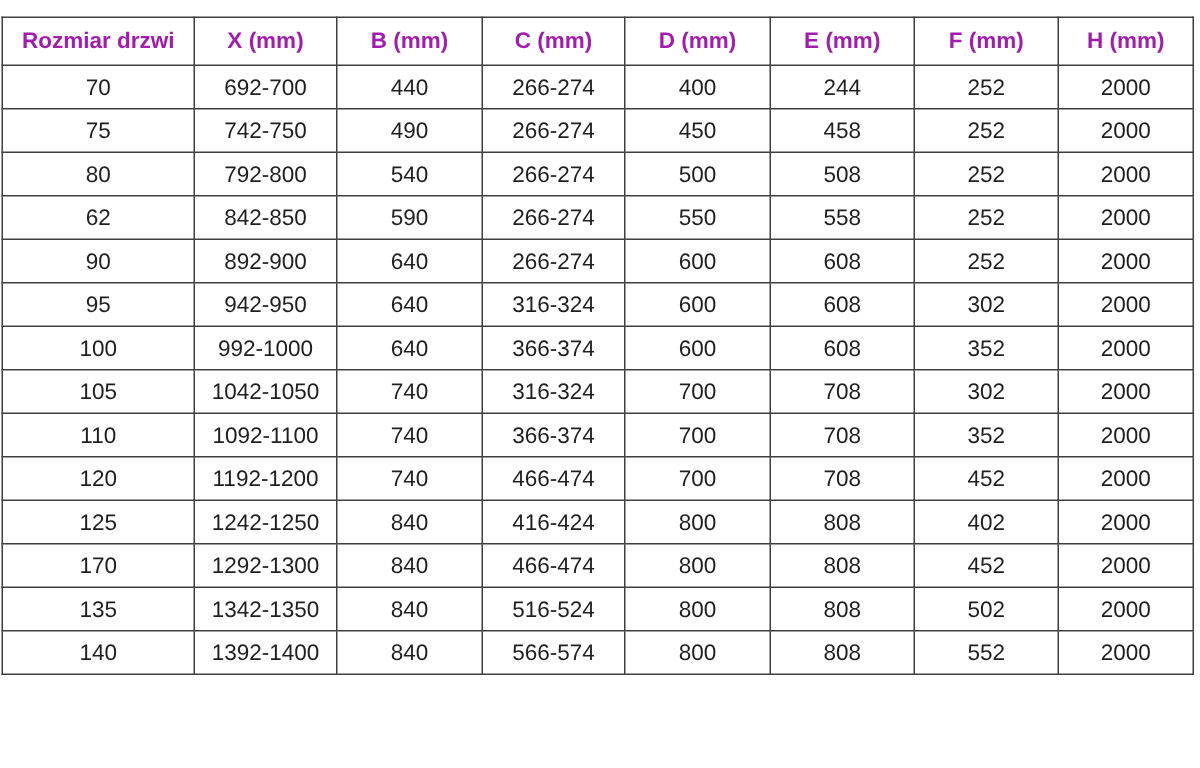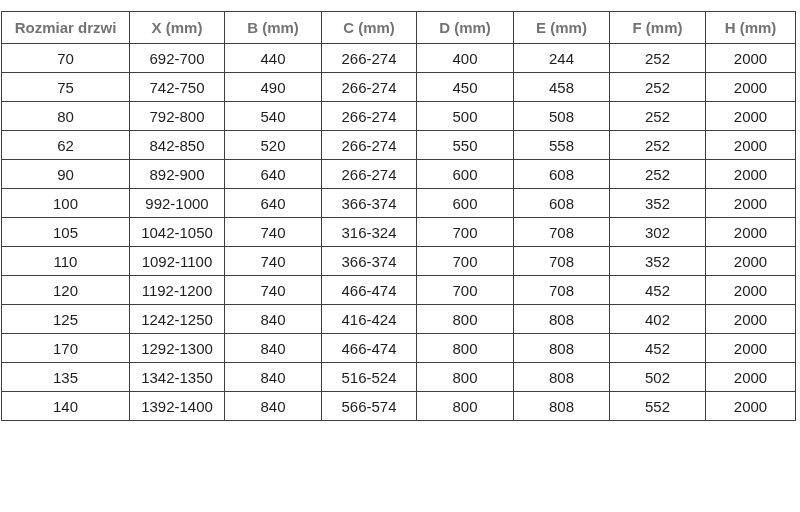--- a/index.html
+++ b/index.html
@@ -29,21 +29,21 @@
     text-align: center;
     vertical-align: middle;
     padding: 0;
     overflow: hidden;
     white-space: nowrap;
   }
   table.size-table th {
     height: 31px;
     font-size: 15px;
     font-weight: bold;
-    color: #737373;
+    color: #a21caf;
   }
   table.size-table td {
     height: 28px;
     font-size: 15px;
     font-weight: normal;
     color: #1f1f1f;
   }
 </style>
 </head>
 <body>
@@ -99,35 +99,45 @@
           <td>540</td>
           <td>266-274</td>
           <td>500</td>
           <td>508</td>
           <td>252</td>
           <td>2000</td>
         </tr>
         <tr>
           <td>62</td>
           <td>842-850</td>
-          <td>520</td>
+          <td>590</td>
           <td>266-274</td>
           <td>550</td>
           <td>558</td>
           <td>252</td>
           <td>2000</td>
         </tr>
         <tr>
           <td>90</td>
           <td>892-900</td>
           <td>640</td>
           <td>266-274</td>
           <td>600</td>
           <td>608</td>
           <td>252</td>
+          <td>2000</td>
+        </tr>
+        <tr>
+          <td>95</td>
+          <td>942-950</td>
+          <td>640</td>
+          <td>316-324</td>
+          <td>600</td>
+          <td>608</td>
+          <td>302</td>
           <td>2000</td>
         </tr>
         <tr>
           <td>100</td>
           <td>992-1000</td>
           <td>640</td>
           <td>366-374</td>
           <td>600</td>
           <td>608</td>
           <td>352</td>

